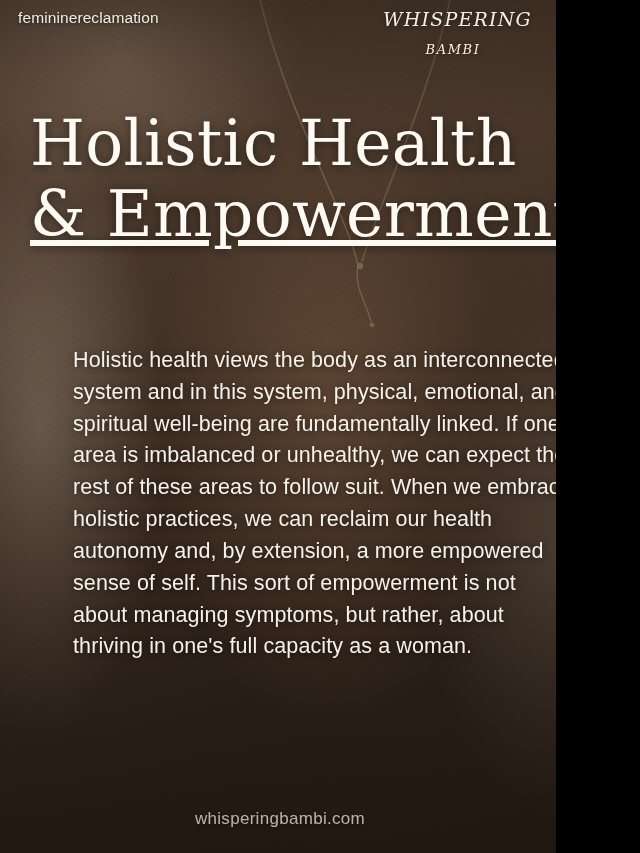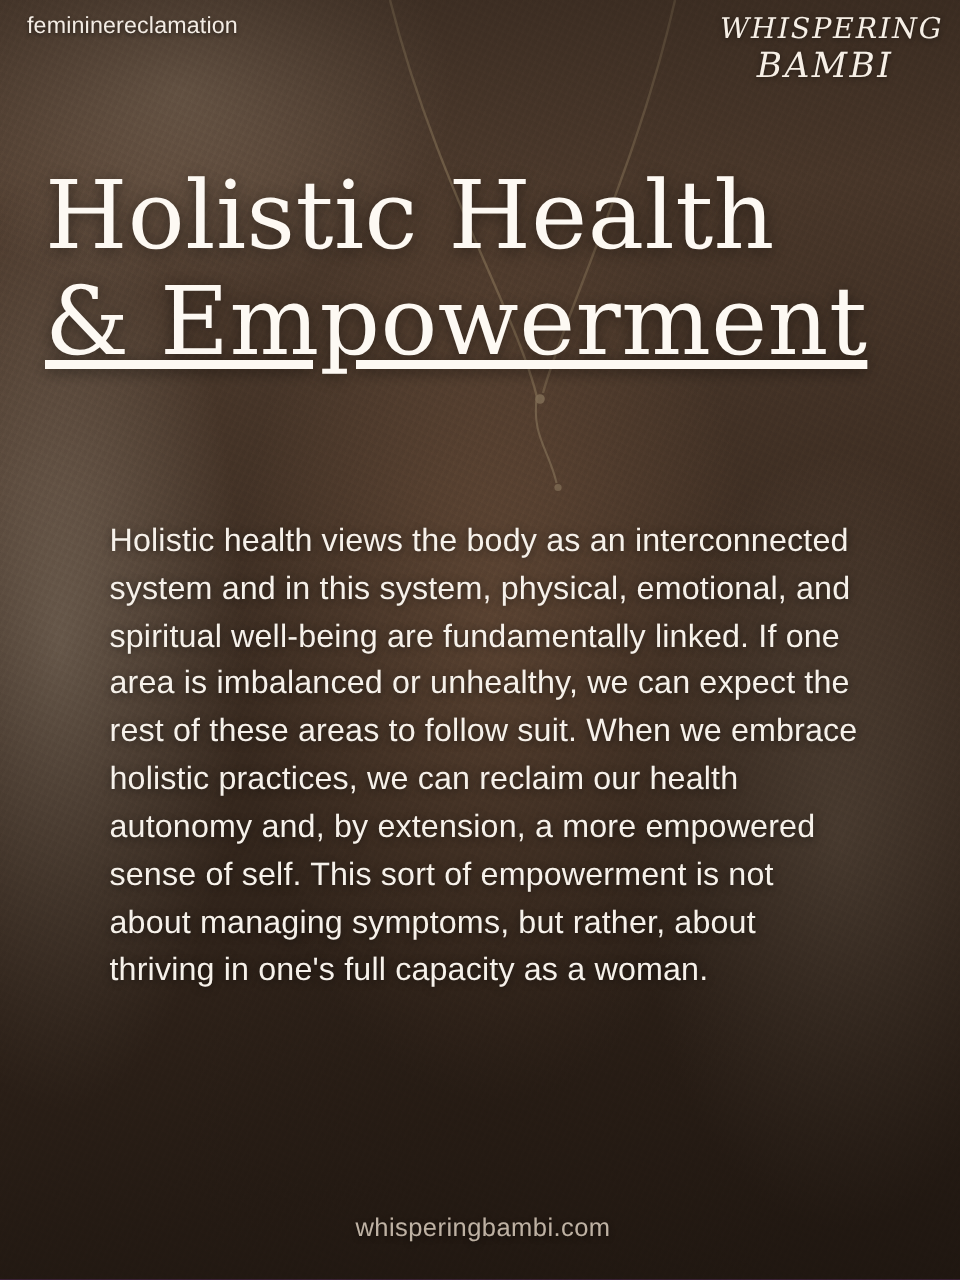--- a/index.html
+++ b/index.html
@@ -5,24 +5,24 @@
   html, body {
     margin: 0;
     padding: 0;
     background: #000;
   }
   body {
     font-family: "Liberation Sans", sans-serif;
   }
   .canvas {
     position: relative;
-    width: 640px;
+    width: 556px;
     height: 853px;
     overflow: hidden;
-    background: #701a75;
+    background: #b91c1c;
   }
 
   
   .photo {
     position: absolute;
     inset: 0;
     background:
       
       radial-gradient(ellipse 260px 200px at 120px 60px, rgba(190,165,140,0.55), rgba(190,165,140,0) 70%),
       
@@ -72,41 +72,41 @@
     left: 18px;
     top: 9px;
     color: #f3ece4;
     font-size: 15.5px;
     letter-spacing: 0.1px;
     text-shadow: 0 1px 3px rgba(0,0,0,0.55);
   }
 
   .brand {
     position: absolute;
-    right: 20px;
+    right: 33px;
     top: 10px;
     width: 140px;
     text-align: center;
     color: #f6efe6;
     font-family: "DejaVu Serif", serif;
     text-shadow: 0 1px 4px rgba(0,0,0,0.5);
   }
   .brand-line1 {
     font-size: 19px;
     font-style: italic;
     letter-spacing: 1.2px;
     line-height: 1;
     white-space: nowrap;
   }
   .brand-line2 {
-    font-size: 23px;
+    font-size: 13px;
     font-style: italic;
     letter-spacing: 1.6px;
     line-height: 1.15;
-    margin-top: 2px;
+    margin-top: 14px;
   }
 
   .headline {
     position: absolute;
     left: 30px;
     top: 108px;
     width: 580px;
     color: #fdf9f3;
     font-family: "DejaVu Serif", serif;
     font-size: 63px;

